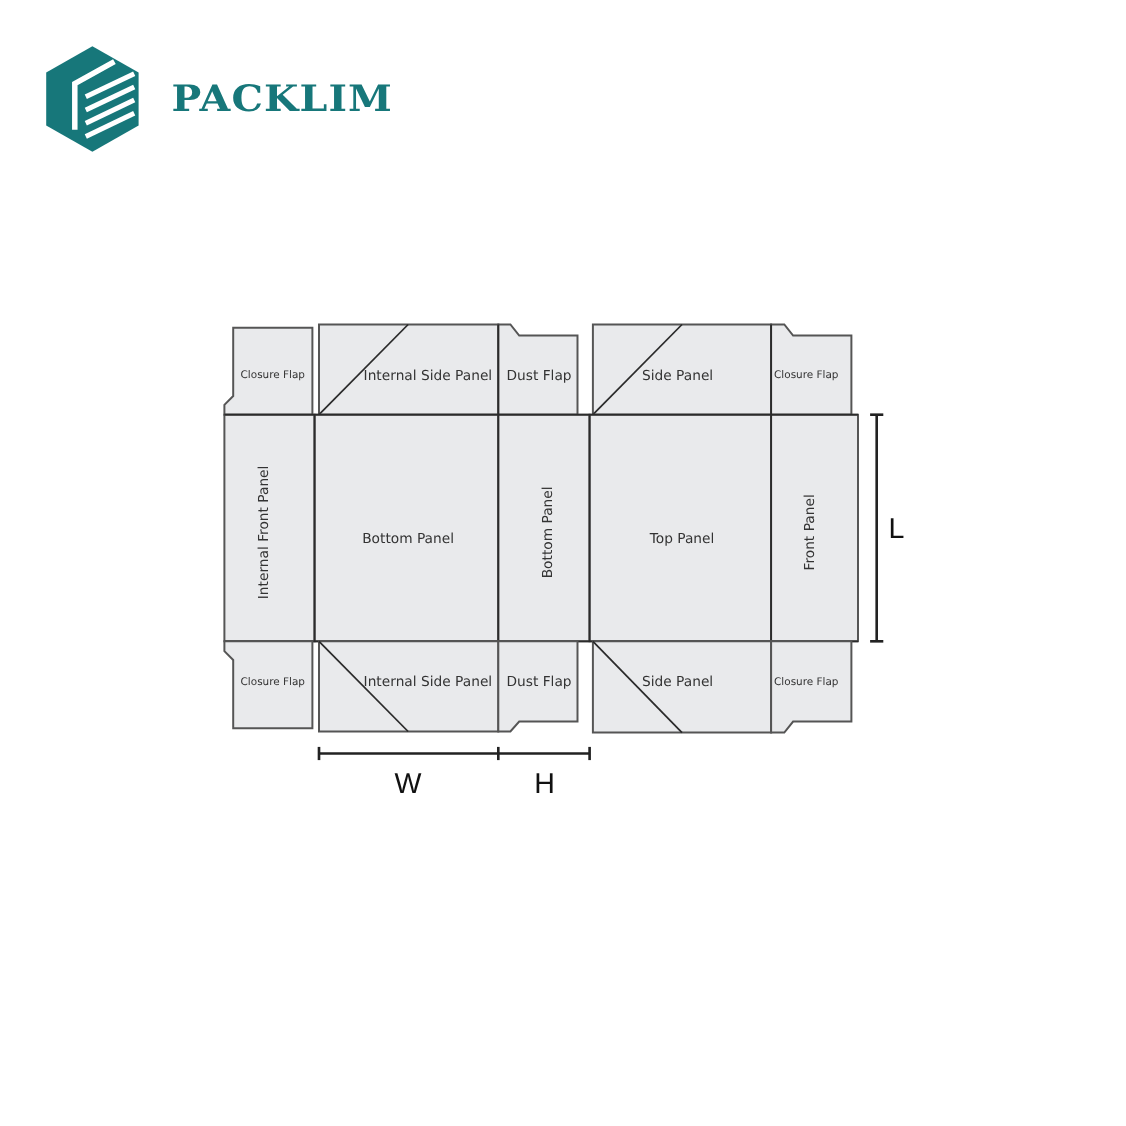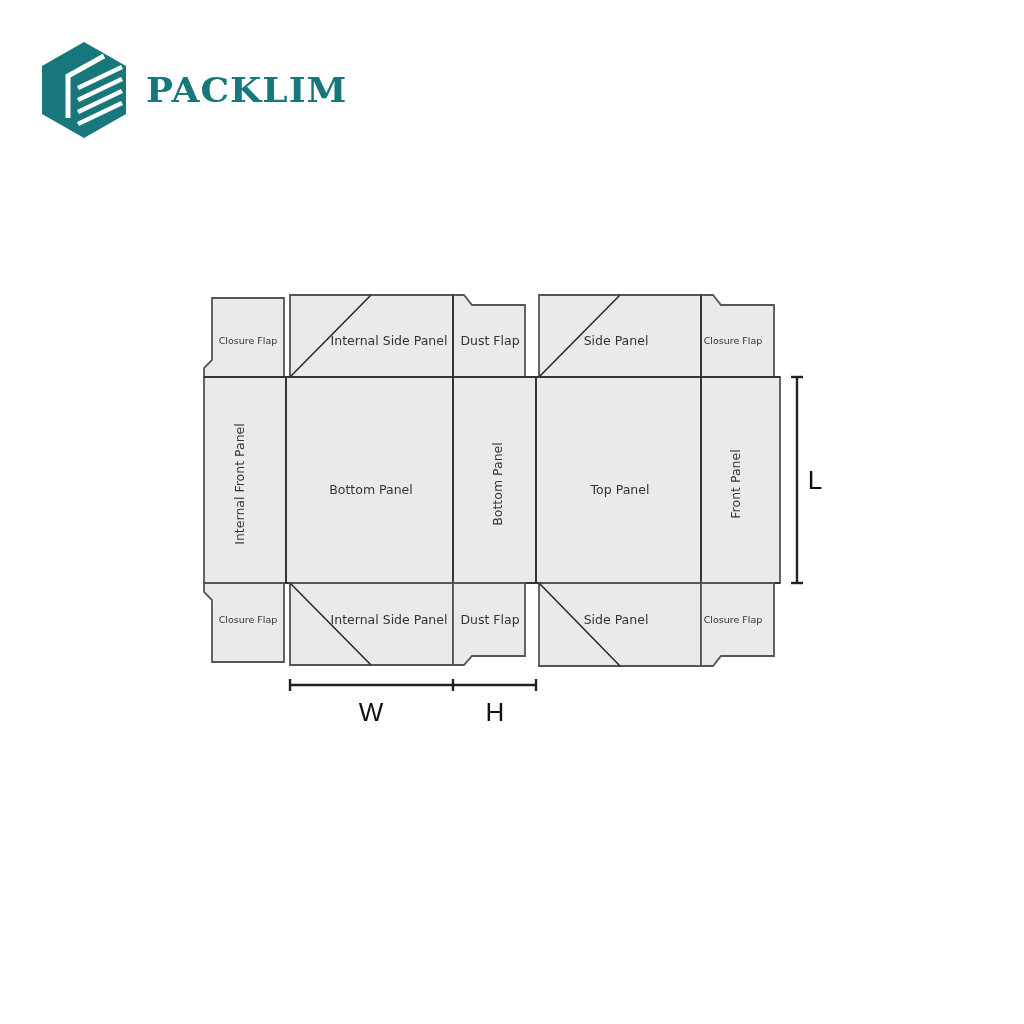--- a/index.html
+++ b/index.html
@@ -13,21 +13,21 @@
       position: relative;
       overflow: hidden;
       font-family: "Liberation Sans", sans-serif;
     }
     .logo {
       position: absolute;
       left: 40px;
       top: 40px;
       display: flex;
       align-items: center;
-      gap: 18px;
+      gap: 28px;
     }
     .logo-icon {
       width: 88px;
       height: 100px;
       display: block;
     }
     .logo-text {
       font-family: "DejaVu Serif", serif;
       font-weight: bold;
       font-size: 36px;

